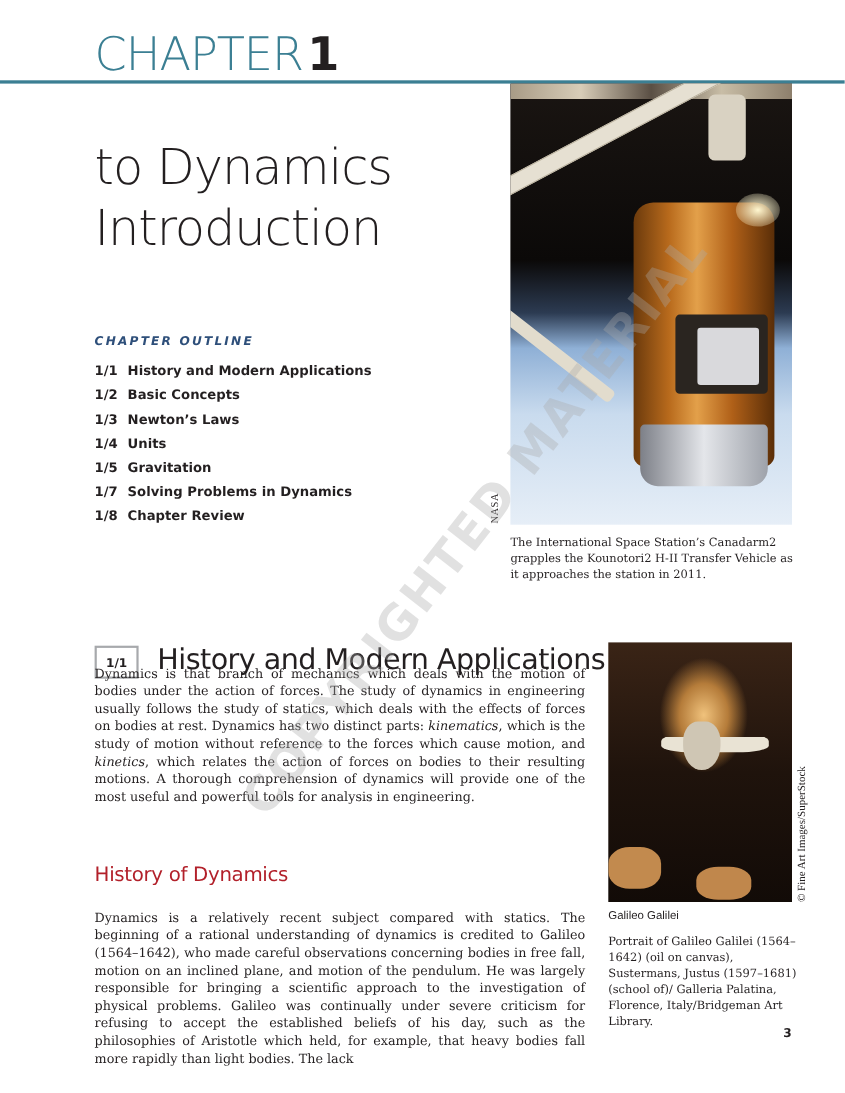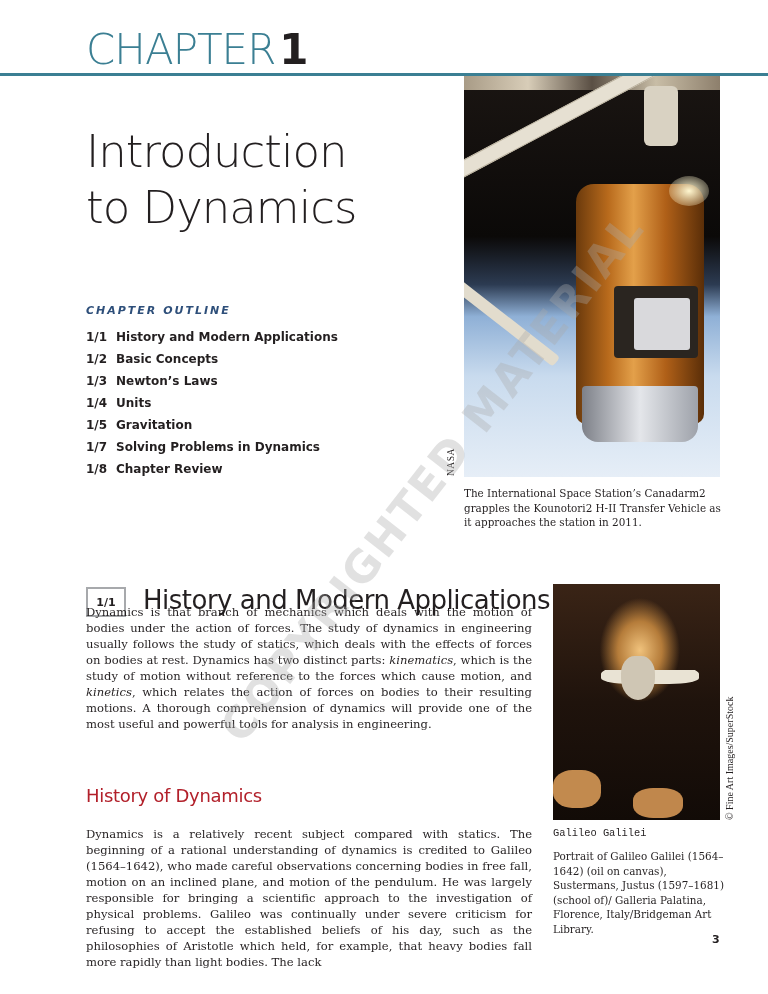--- a/index.html
+++ b/index.html
@@ -43,35 +43,35 @@
 
   .subhead { position: absolute; left: 86px; top: 785px; font-family: "DejaVu Sans", sans-serif; font-size: 18px; color: #b2202a; letter-spacing: -0.3px; }
 
   .photo-galileo { position: absolute; left: 553px; top: 584px; width: 167px; height: 236px; overflow: hidden;
     background: radial-gradient(ellipse 40px 52px at 52% 28%, #f0c27c 0%, #b57c3a 55%, rgba(60,35,18,0) 100%), linear-gradient(180deg,#3a2416 0%, #1f130c 50%, #120b07 100%); }
   .g-beard { position: absolute; left: 68px; top: 72px; width: 34px; height: 44px; background: #cfc6b4; border-radius: 40% 40% 50% 50%; }
   .g-collar { position: absolute; left: 48px; top: 80px; width: 98px; height: 20px; background: #e9e3d4; border-radius: 50% 50% 30% 30%; clip-path: polygon(0 30%,100% 30%,100% 100%,0 100%); }
   .g-hand-l { position: absolute; left: 0; top: 186px; width: 48px; height: 38px; background: #c28a4e; border-radius: 40%; }
   .g-hand-r { position: absolute; left: 80px; top: 204px; width: 50px; height: 30px; background: #c0874c; border-radius: 40%; }
   .credit-fineart { position: absolute; left: 724px; top: 820px; transform: rotate(-90deg); transform-origin: left top; font-size: 10px; color: #231f20; white-space: nowrap; }
-  .caption-galileo-title { position: absolute; left: 553px; top: 827px; font-family: Liberation Mono, monospace; font-size: 10.4px; color: #231f20; }
+  .caption-galileo-title { position: absolute; left: 553px; top: 827px; font-family: Liberation Sans, sans-serif; font-size: 10.4px; color: #231f20; }
   .caption-galileo { position: absolute; left: 553px; top: 849px; width: 180px; font-family: "DejaVu Serif", serif; font-size: 10.4px; line-height: 14.6px; color: #231f20; }
   .page-number { position: absolute; left: 712px; top: 933px; font-family: "DejaVu Sans", sans-serif; font-size: 11px; font-weight: 700; color: #231f20; }
 
   .watermark { position: absolute; left: 150px; top: 420px; font-family: "DejaVu Sans", sans-serif; font-size: 44px; font-weight: 700; color: rgba(170,170,170,0.35); transform: rotate(-52deg); transform-origin: left top; white-space: nowrap; letter-spacing: 2px; pointer-events: none; top: 720px; left: 210px; }
 </style>
 </head>
 <body>
 
 <div class="chapter-rule"></div>
 <div class="chapter-label"><span>CHAPTER</span><span class="num">1</span></div>
 
 <div class="chapter-title">
+  <div>to Dynamics</div>
   <div>Introduction</div>
-  <div>to Dynamics</div>
 </div>
 
 <div class="outline-heading">CHAPTER OUTLINE</div>
 <ul class="outline-list">
   <li>
       <span class="sec">1/1</span>
       <span>History and Modern Applications</span>
     </li>
   <li>
       <span class="sec">1/2</span>

